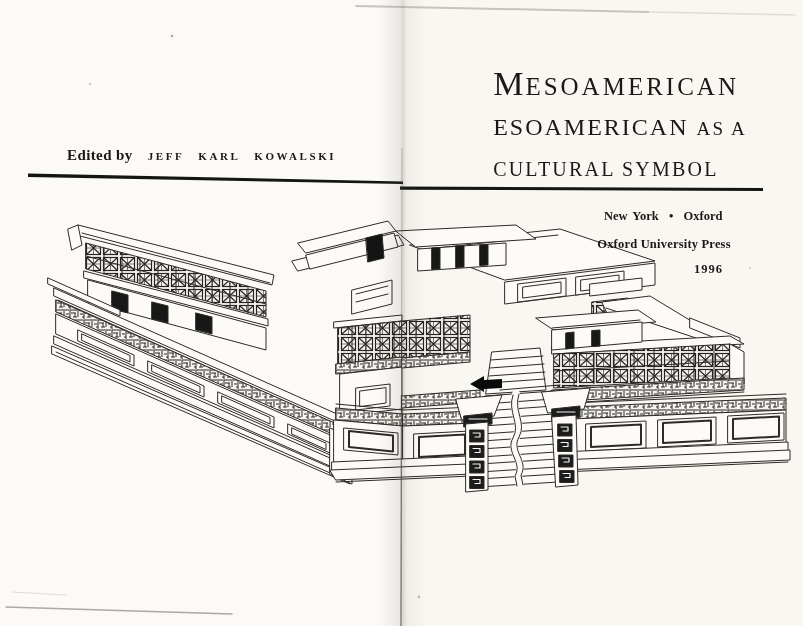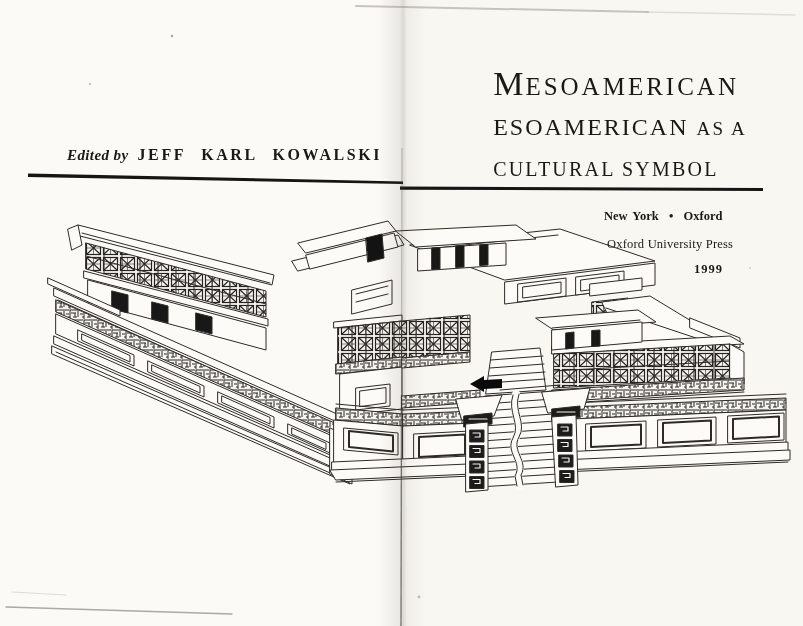--- a/index.html
+++ b/index.html
@@ -2,34 +2,34 @@
 <html><head>
 <meta charset="utf-8">
 <style>
   html,body{margin:0;padding:0;background:#e9e7e2;}
   .scan{position:relative;width:803px;height:626px;background:#fbfaf6;overflow:hidden;
         font-family:"Liberation Serif","DejaVu Serif",serif;color:#1b1916;}
   .scan *{pointer-events:none;}
   svg.art{position:absolute;left:0;top:0;width:803px;height:626px;}
   
   .edited{position:absolute;left:67px;top:146px;white-space:nowrap;}
-  .ed-label{font-style:italic;font-weight:bold;font-size:15px;letter-spacing:.4px;margin-right:9px;}
-  .ed-name{font-size:16px;font-weight:600;letter-spacing:2.6px;word-spacing:9px;}
+  .ed-label{font-weight:bold;font-size:15px;letter-spacing:.4px;margin-right:9px;}
+  .ed-name{font-size:11px;font-weight:600;letter-spacing:2.6px;word-spacing:9px;margin-left:6px;}
   
   .title-block{position:absolute;top:63px;right:56px;text-align:left;line-height:41px;white-space:nowrap;}
   .t1{font-size:25px;letter-spacing:3px;}
   .t1 .init{font-size:34px;letter-spacing:2px;}
   .t2{font-size:24px;letter-spacing:2px;}
   .t2 .t-small{font-size:19px;letter-spacing:2.2px;margin-left:8px;}
   .t3{font-size:20px;letter-spacing:2.2px;}
   
   .imprint-cities{position:absolute;left:604px;top:209px;width:150px;
                   font-size:12.5px;font-weight:bold;white-space:pre;word-spacing:2px;}
-  .imprint-pub{position:absolute;left:592px;top:237px;width:144px;
-               font-size:12.5px;font-weight:normal;letter-spacing:.2px;margin-left:15px;}
+  .imprint-pub{position:absolute;left:592px;top:237px;width:144px;text-align:center;
+               font-size:12.5px;font-weight:bold;letter-spacing:.2px;}
   .imprint-year{position:absolute;right:80px;top:262px;font-size:12.5px;font-weight:bold;letter-spacing:1px;}
 </style>
 </head>
 <body>
 
 <div class="scan">
 
   <svg class="art" viewBox="0 0 803 626" role="img">
     <defs>
       <pattern id="lat" width="17" height="16" patternUnits="userSpaceOnUse">
@@ -233,15 +233,15 @@
   </div>
 
   <div class="title-block">
     <div class="t1"><span class="init">M</span><span>ESOAMERICAN</span></div>
     <div class="t2"><span>ESOAMERICAN</span><span class="t-small">AS A</span></div>
     <div class="t3">CULTURAL SYMBOL</div>
   </div>
 
   <div class="imprint-cities">New York  •  Oxford</div>
   <div class="imprint-pub">Oxford University Press</div>
-  <div class="imprint-year">1999</div>
+  <div class="imprint-year">1996</div>
 
 </div>
 
 </body></html>

